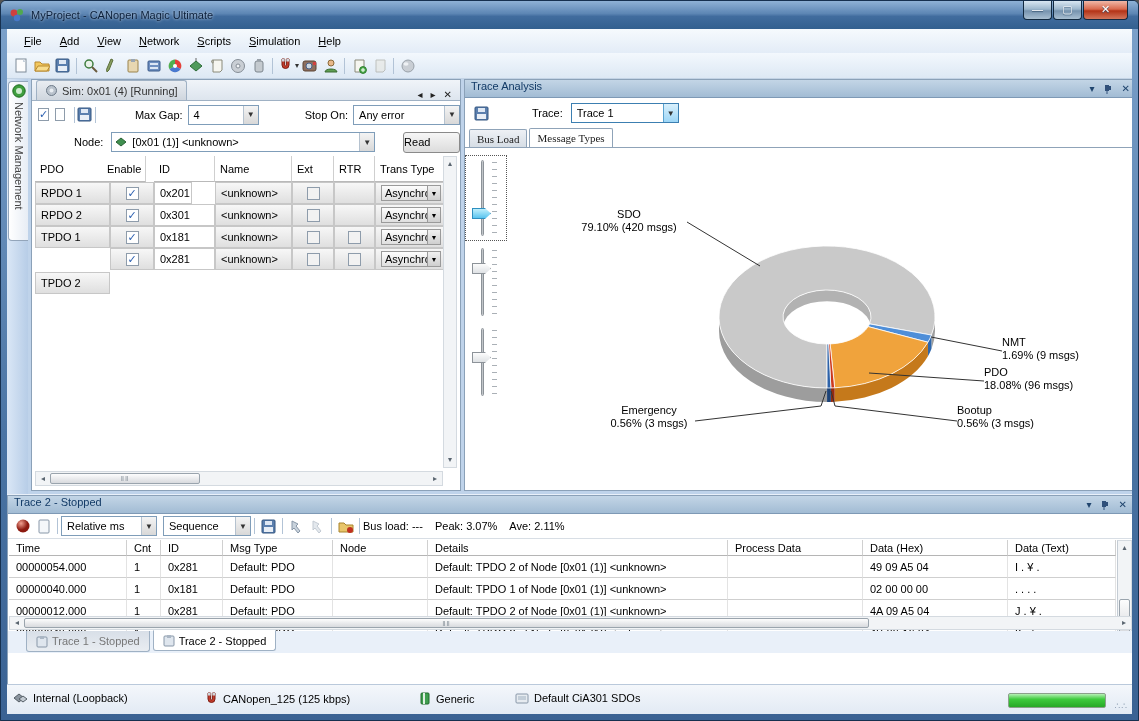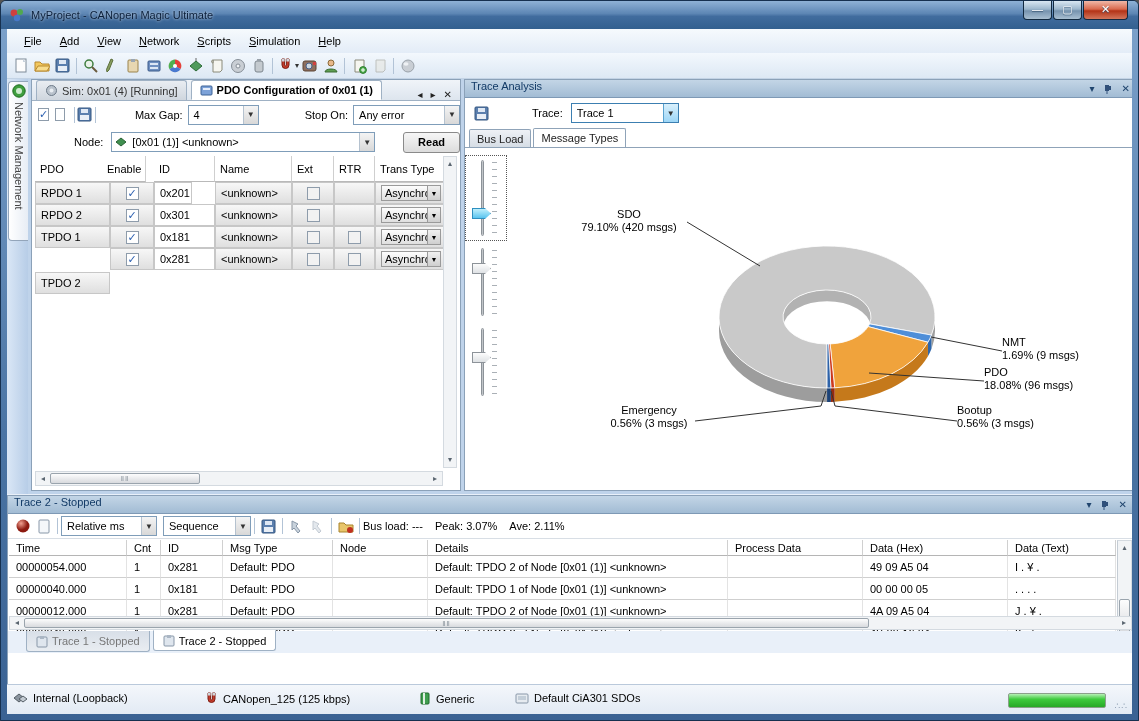--- a/index.html
+++ b/index.html
@@ -34,41 +34,41 @@
   .doc-tab.active{background:#fff;font-weight:bold;color:#000;border-bottom:1px solid #fff;}
   .tab-btns{margin-left:auto;display:flex;align-items:center;padding:0 4px;color:#222;}
   .tab-btns span{padding:0 4px;font-size:10px;}
   .mini-toolbar{position:absolute;left:0;top:21px;right:0;height:27px;display:flex;align-items:center;padding-left:6px;background:#fff;}
   .cb{width:13px;height:13px;border:1px solid #8e9cab;background:#fff;display:inline-flex;align-items:center;justify-content:center;font-size:11px;color:#2b5fb0;margin-right:6px;}
   .combo{height:20px;border:1px solid #7f9db9;background:#fff;display:inline-flex;align-items:center;}
   .combo .val{padding:0 5px;flex:1;white-space:nowrap;overflow:hidden;}
   .combo .arr{width:15px;height:100%;border-left:1px solid #b5c2cf;background:linear-gradient(#f4f4f4,#d8d8d8);display:flex;align-items:center;justify-content:center;font-size:8px;color:#333;}
   .combo.focus{border-color:#3c7fb1;}
   .combo.focus .arr{background:linear-gradient(#d9f0fc,#9cd6f7);border-left:1px solid #5aa2cf;}
-  .btn{border:1px solid #8a8a8a;border-radius:3px;background:linear-gradient(#f6f6f6,#dcdcdc);text-align:center;font-weight:bold;}
+  .btn{border:1px solid #8a8a8a;border-radius:3px;background:linear-gradient(#f6f6f6,#dcdcdc);}
   .lbl{white-space:nowrap;padding-left:36px;}
   .gcell{position:absolute;border:1px solid #c7c7c7;display:flex;align-items:center;padding:0 5px;overflow:hidden;white-space:nowrap;}
   .gcell.hdr{border:none;border-right:1px solid #cfcfcf;border-bottom:1px solid #b9b9b9;background:#fff;}
   .gcell.shade{background:linear-gradient(#f7f7f7,#dfdfdf);}
   .gcell.white{background:#fff;}
   .gcell.center{justify-content:center;}
   .drop{display:flex;align-items:center;width:100%;height:16px;border:1px solid #9a9a9a;background:linear-gradient(#fdfdfd,#dfdfdf);}
   .drop .txt{flex:1;padding-left:3px;overflow:hidden;white-space:nowrap;}
   .drop .arr{width:13px;align-self:stretch;border-left:1px solid #9a9a9a;background:linear-gradient(#f0f0f0,#cfcfcf);display:flex;align-items:center;justify-content:center;font-size:7px;}
   
   .sb{position:absolute;background:#f2f4f6;border:1px solid #d4dae0;}
   .sb .thumb{position:absolute;background:linear-gradient(#fdfdfd,#d8dade);border:1px solid #9aa4ad;border-radius:2px;}
   .sb .sarr{position:absolute;color:#5a6570;font-size:8px;line-height:12px;text-align:center;}
   .grip3{letter-spacing:1px;color:#8a949d;font-size:8px;}
   
   .dockhdr{position:absolute;left:0;top:0;right:0;height:18px;background:linear-gradient(#c3d5e6,#a2bcd4);border-bottom:1px solid #7e99b5;
     color:#123a66;display:flex;padding:0 6px;}
   .dockhdr .hicons{margin-left:auto;display:flex;align-items:center;gap:9px;color:#1c3least;color:#20456e;font-size:10px;}
   
-  .ta-tabstrip{position:absolute;left:0;top:48px;right:0;height:19px;display:flex;align-items:flex-end;padding-left:4px;background:#fff;}
+  .ta-tabstrip{position:absolute;left:0;top:48px;right:0;height:19px;display:flex;align-items:flex-end;padding-left:4px;background:#fff;font-family:Liberation Serif, serif;}
   .sub-tab{height:18px;padding:0 7px;display:flex;align-items:center;border:1px solid #8fa3b8;border-bottom:none;border-radius:2px 2px 0 0;margin-right:2px;
     background:linear-gradient(#eef1f5,#d6dde5);color:#222;}
   .sub-tab.active{background:#fff;height:19px;position:relative;z-index:2;}
   .ta-content{position:absolute;left:0;top:67px;right:0;bottom:0;background:#fff;border-top:1px solid #8fa3b8;overflow:hidden;}
   .chart-label{position:absolute;line-height:13px;color:#000;}
   .vslider{position:absolute;width:36px;}
   .vslider .track{position:absolute;left:13px;top:2px;bottom:2px;width:3px;background:linear-gradient(90deg,#9aa0a6,#e8eaec);border:1px solid #8d9399;border-radius:2px;}
   .vslider .ticks{position:absolute;left:24px;top:4px;bottom:4px;width:5px;
     background:repeating-linear-gradient(#aab0b6 0 1px,transparent 1px 7px);}
   .vslider .thumb{position:absolute;left:4px;width:19px;height:11px;background:linear-gradient(#fcfcfc,#dfe2e5);border:1px solid #8d9399;
@@ -262,29 +262,20 @@
         <div class="tabstrip">
           <div class="doc-tab">
             <span>
                 <svg width="13" height="13">
                   <circle cx="6.5" cy="6.5" r="5" fill="#b9c2cc" stroke="#6d7a88"></circle>
                   <circle cx="6.5" cy="6.5" r="2" fill="#e8edf2"></circle>
                 </svg>
               </span>
             <span style="margin-left:4px">Sim: 0x01 (4) [Running]</span>
           </div>
-          <div class="doc-tab active">
-            <span>
-                <svg width="13" height="13">
-                  <rect x="1" y="2" width="11" height="9" rx="1" fill="#7da2d8" stroke="#3d6296"></rect>
-                  <rect x="3" y="4" width="7" height="2" fill="#e6eefb"></rect>
-                </svg>
-              </span>
-            <span style="margin-left:4px">PDO Configuration of 0x01 (1)</span>
-          </div>
           <div class="tab-btns">
             <span>◂</span>
             <span>▸</span>
             <span>✕</span>
           </div>
         </div>
         <div class="mini-toolbar">
           <span class="cb">✓</span>
           <span class="cb"></span>
           <span class="tb-sep"></span>
@@ -600,21 +591,21 @@
           <div class="tcell tbody-cell" style="left: 720px; top: 60px; width: 135px; height: 22px;"></div>
           <div class="tcell tbody-cell" style="left: 855px; top: 60px; width: 145px; height: 22px;">49 09 A5 04</div>
           <div class="tcell tbody-cell" style="left: 1000px; top: 60px; width: 108px; height: 22px;">I . ¥ .</div>
           <div class="tcell tbody-cell" style="left: 1px; top: 82px; width: 118px; height: 22px;">00000040.000</div>
           <div class="tcell tbody-cell" style="left: 119px; top: 82px; width: 34px; height: 22px;">1</div>
           <div class="tcell tbody-cell" style="left: 153px; top: 82px; width: 62px; height: 22px;">0x181</div>
           <div class="tcell tbody-cell" style="left: 215px; top: 82px; width: 110px; height: 22px;">Default: PDO</div>
           <div class="tcell tbody-cell" style="left: 325px; top: 82px; width: 95px; height: 22px;"></div>
           <div class="tcell tbody-cell" style="left: 420px; top: 82px; width: 300px; height: 22px;">Default: TPDO 1 of Node [0x01 (1)] &lt;unknown&gt;</div>
           <div class="tcell tbody-cell" style="left: 720px; top: 82px; width: 135px; height: 22px;"></div>
-          <div class="tcell tbody-cell" style="left: 855px; top: 82px; width: 145px; height: 22px;">00 00 00 05</div>
+          <div class="tcell tbody-cell" style="left: 855px; top: 82px; width: 145px; height: 22px;">02 00 00 00</div>
           <div class="tcell tbody-cell" style="left: 1000px; top: 82px; width: 108px; height: 22px;">. . . .</div>
           <div class="tcell tbody-cell" style="left: 1px; top: 104px; width: 118px; height: 22px;">00000012.000</div>
           <div class="tcell tbody-cell" style="left: 119px; top: 104px; width: 34px; height: 22px;">1</div>
           <div class="tcell tbody-cell" style="left: 153px; top: 104px; width: 62px; height: 22px;">0x281</div>
           <div class="tcell tbody-cell" style="left: 215px; top: 104px; width: 110px; height: 22px;">Default: PDO</div>
           <div class="tcell tbody-cell" style="left: 325px; top: 104px; width: 95px; height: 22px;"></div>
           <div class="tcell tbody-cell" style="left: 420px; top: 104px; width: 300px; height: 22px;">Default: TPDO 2 of Node [0x01 (1)] &lt;unknown&gt;</div>
           <div class="tcell tbody-cell" style="left: 720px; top: 104px; width: 135px; height: 22px;"></div>
           <div class="tcell tbody-cell" style="left: 855px; top: 104px; width: 145px; height: 22px;">4A 09 A5 04</div>
           <div class="tcell tbody-cell" style="left: 1000px; top: 104px; width: 108px; height: 22px;">J . ¥ .</div>

